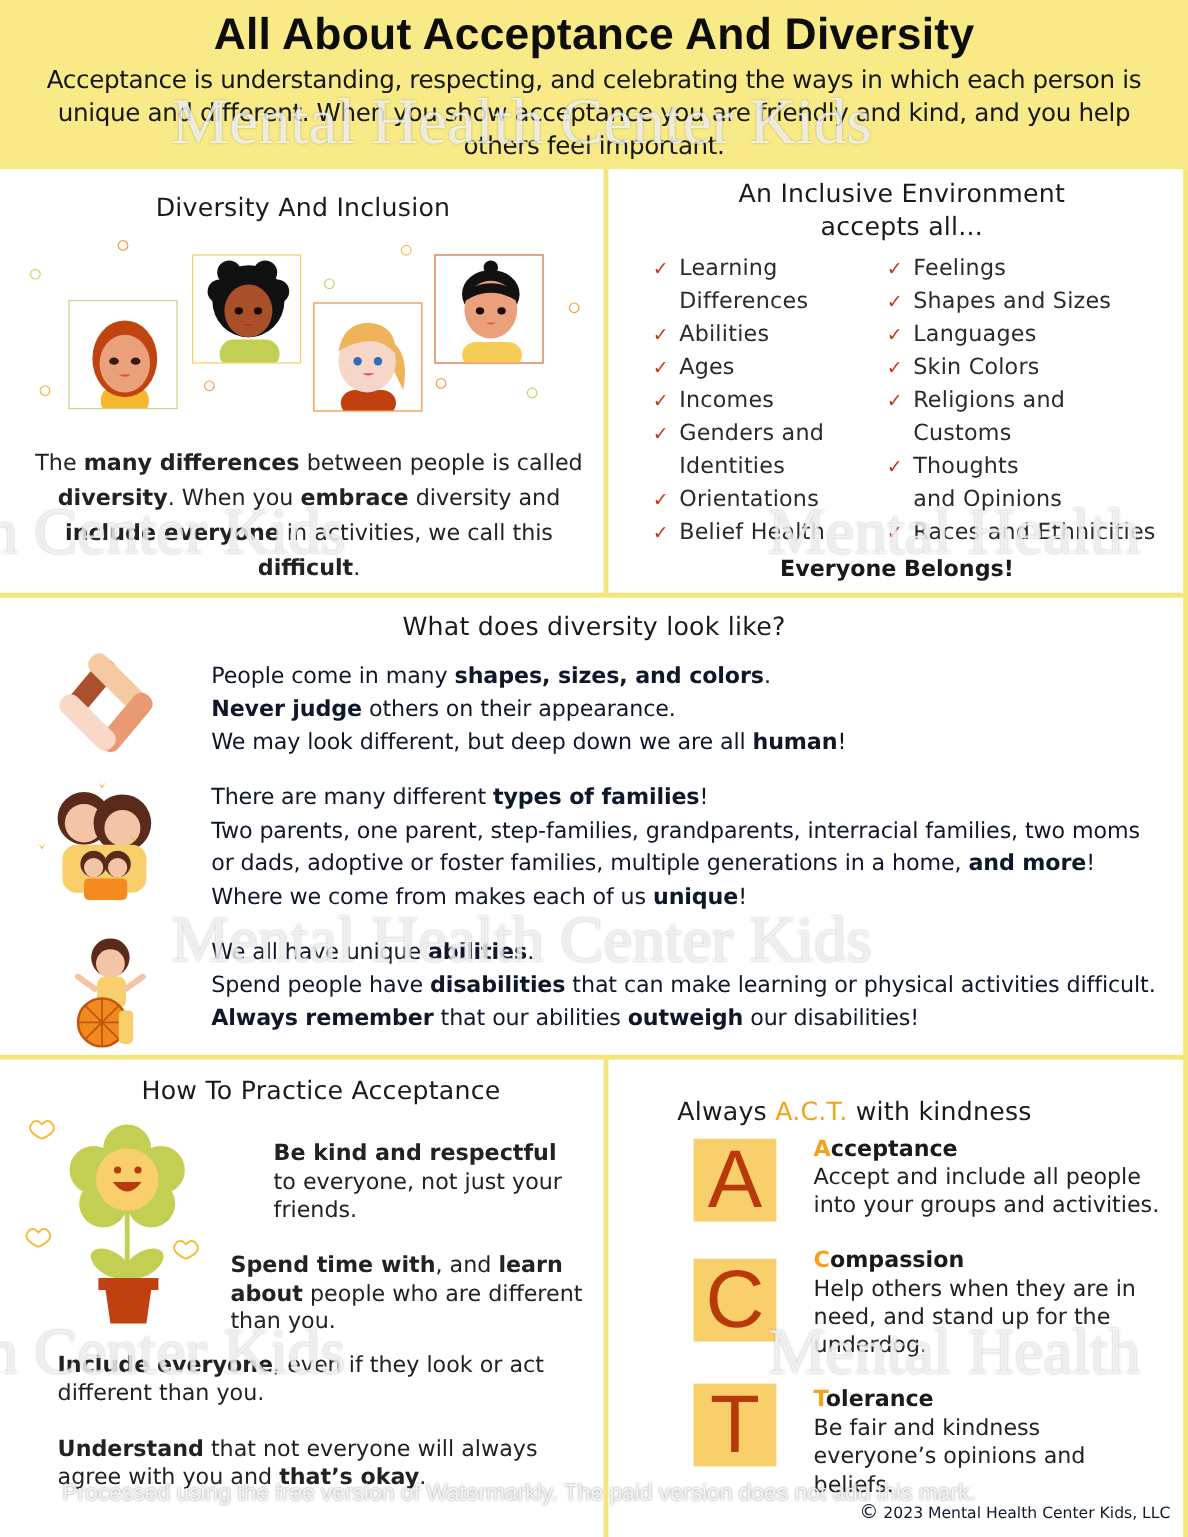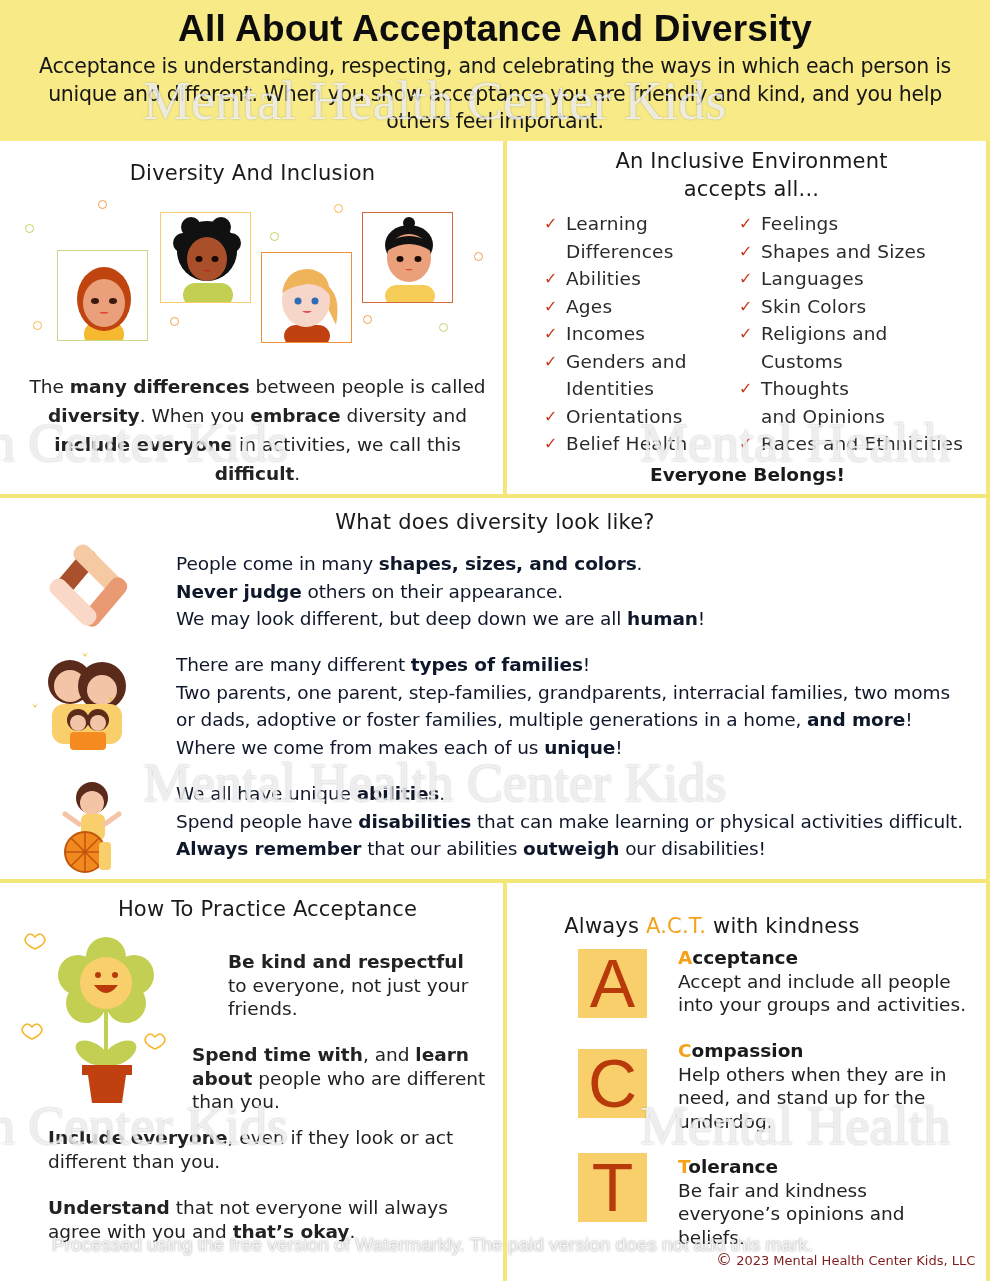--- a/index.html
+++ b/index.html
@@ -27,21 +27,21 @@
   .icon-box { position: absolute; }
   
   .tips { position: absolute; font-size: 18.5px; line-height: 23.5px; color: #222; }
   .act-box { position: absolute; left: 578px; width: 69px; height: 69px; background: #f9cf6b; color: #b83a0a; font-family: "Liberation Sans", sans-serif; font-size: 68px; line-height: 69px; text-align: center; }
   .act-text { position: absolute; left: 678px; font-size: 18.5px; line-height: 23.5px; color: #222; width: 300px; }
   .act-head { font-weight: bold; color: #1a1a1a; }
   .act-head .hl { color: #f5a21b; }
   .orange { color: #f5a21b; }
   .wm { position: absolute; font-family: Liberation Serif, serif; font-size: 54px; color: rgba(255,255,255,0.75); text-shadow: 0 0 2px rgba(120,120,120,0.55); white-space: nowrap; pointer-events: none; }
   .wm-small { position: absolute; font-family: "Liberation Sans", sans-serif; font-size: 19px; color: rgba(255,255,255,0.85); text-shadow: 0 0 2px rgba(90,90,90,0.7); white-space: nowrap; }
-  .copyright { position: absolute; left: 716px; top: 1250px; font-size: 13px; color: #7f1d1d; }
+  .copyright { position: absolute; left: 716px; top: 1250px; font-size: 13px; color: #0f172a; }
 </style>
 </head>
 <body>
 
 <div class="header">
   <h1 class="title">All About Acceptance And Diversity</h1>
   <p class="intro">Acceptance is understanding, respecting, and celebrating the ways in which each person is unique and different.  When you show acceptance you are friendly and kind, and you help others feel important.</p>
 </div>
 
 <div class="vline" style="left:503px; top:141px; width:4px; height:355px;"></div>

